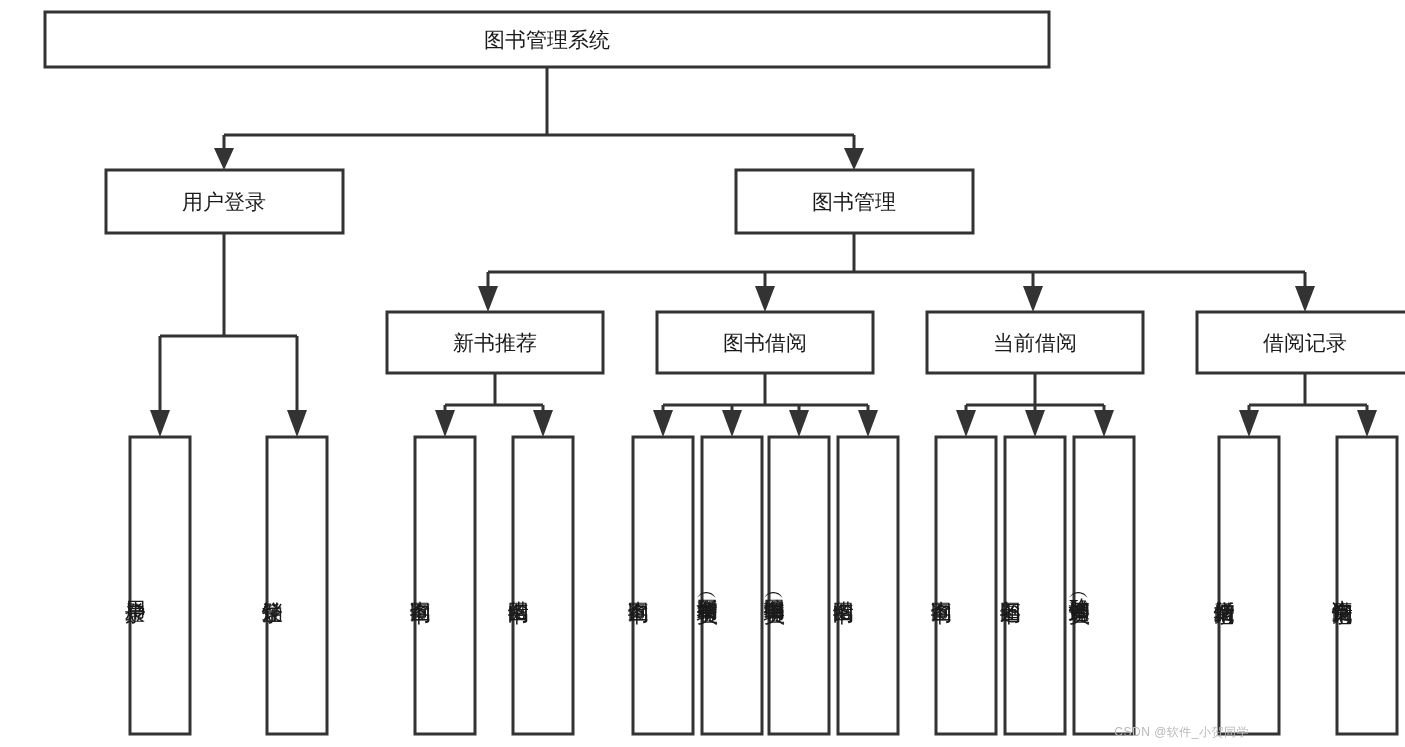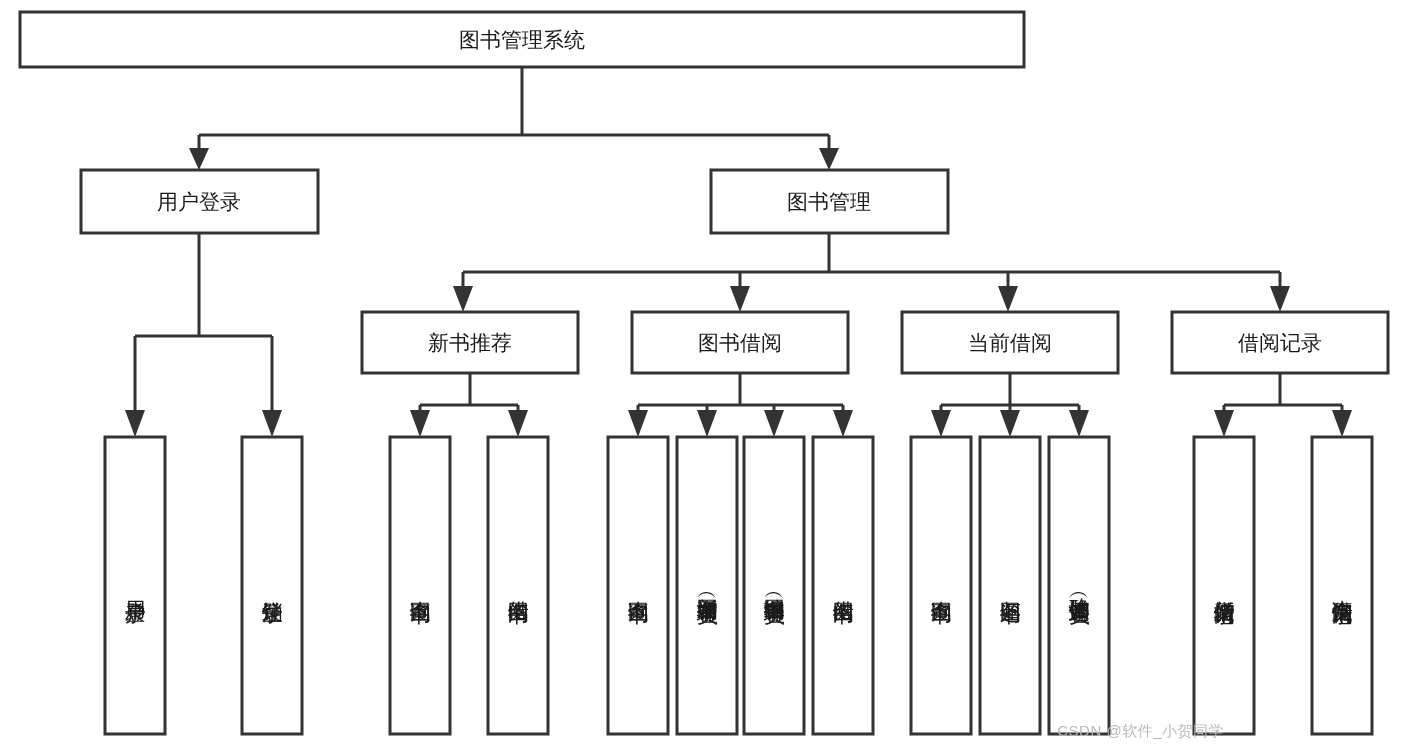--- a/index.html
+++ b/index.html
@@ -13,20 +13,21 @@
     font-family: "Liberation Sans", "DejaVu Sans", sans-serif;
     overflow: hidden;
     position: relative;
   }
   #diagram-root {
     position: absolute;
     left: 0;
     top: 0;
     width: 1232px;
     height: 747px;
+    padding-left: 25px;
   }
   svg.diagram {
     display: block;
     width: 1405px;
     height: 747px;
   }
   .node-box {
     fill: #ffffff;
     stroke: #333333;
     stroke-width: 3;
@@ -64,21 +65,21 @@
     color: #1a1a1a;
     letter-spacing: 1px;
     white-space: nowrap;
     text-align: center;
   }
   .watermark {
     position: absolute;
     right: 8px;
     bottom: 6px;
     font-family: "Liberation Sans", "DejaVu Sans", sans-serif;
-    font-size: 15px;
+    font-size: 12px;
     color: #b9b9b9;
     white-space: nowrap;
     letter-spacing: 0.5px;
   }
 </style>
 </head>
 <body>
 
 <div id="diagram-root">
 

